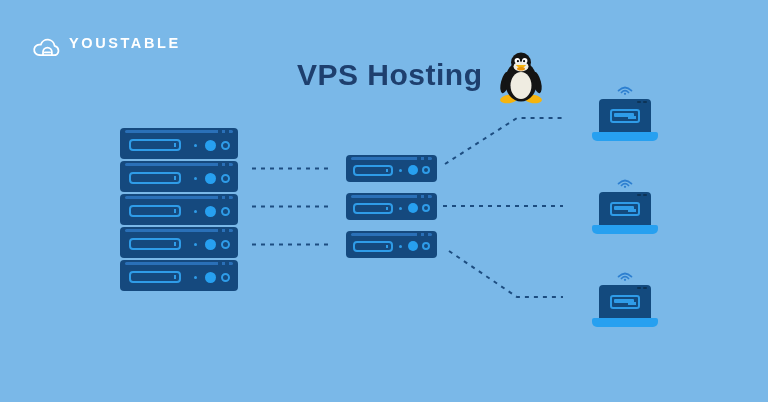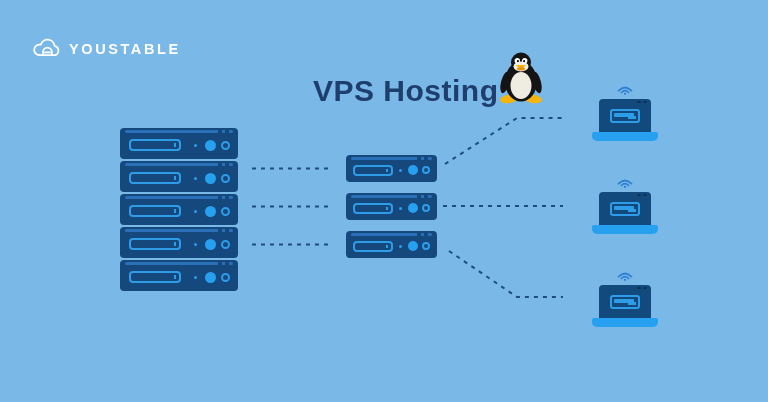--- a/index.html
+++ b/index.html
@@ -11,41 +11,41 @@
     height: 402px;
     background: #7ab8e8;
     overflow: hidden;
   }
 
   
   .logo {
     position: absolute;
     left: 32px; top: 35px;
     display: flex;
-    align-items: center;
+    align-items: flex-start;
     gap: 7px;
   }
   .logo-icon svg { display:block; }
   .logo-text {
     color: #ffffff;
     font-size: 14.5px;
     font-weight: 700;
     letter-spacing: 2.6px;
   }
 
   
   .title-wrap {
     position: absolute;
     left: 297px; top: 58px;
     display: flex;
     align-items: flex-start;
     gap: 18px;
   }
   .page-title {
-    margin: 16px;
+    margin: 0;
     color: #1e3f6e;
     font-size: 30px;
     font-weight: 800;
     letter-spacing: 0.5px;
   }
   .tux { position: absolute; left: 498px; top: 51px; width:46px; height:53px; }
   .tux svg { display:block; }
 
   
   .connectors { position:absolute; left:0; top:0; width:768px; height:402px; }

